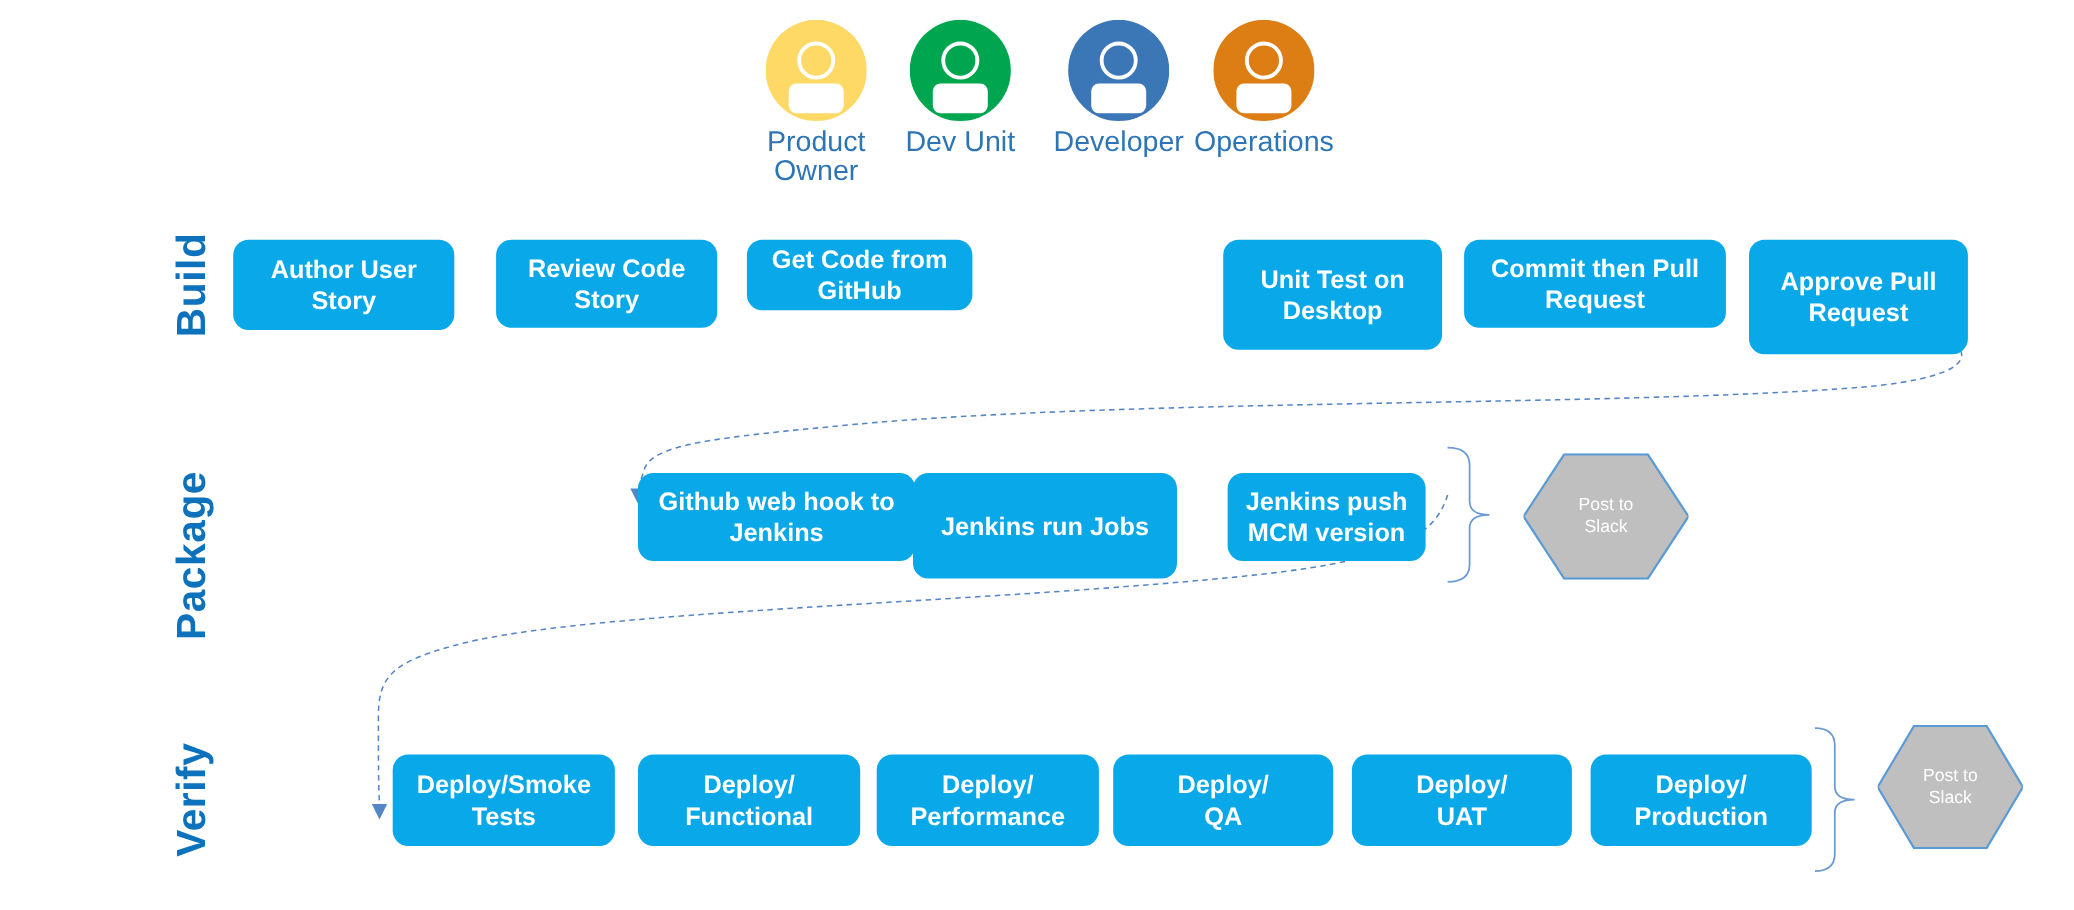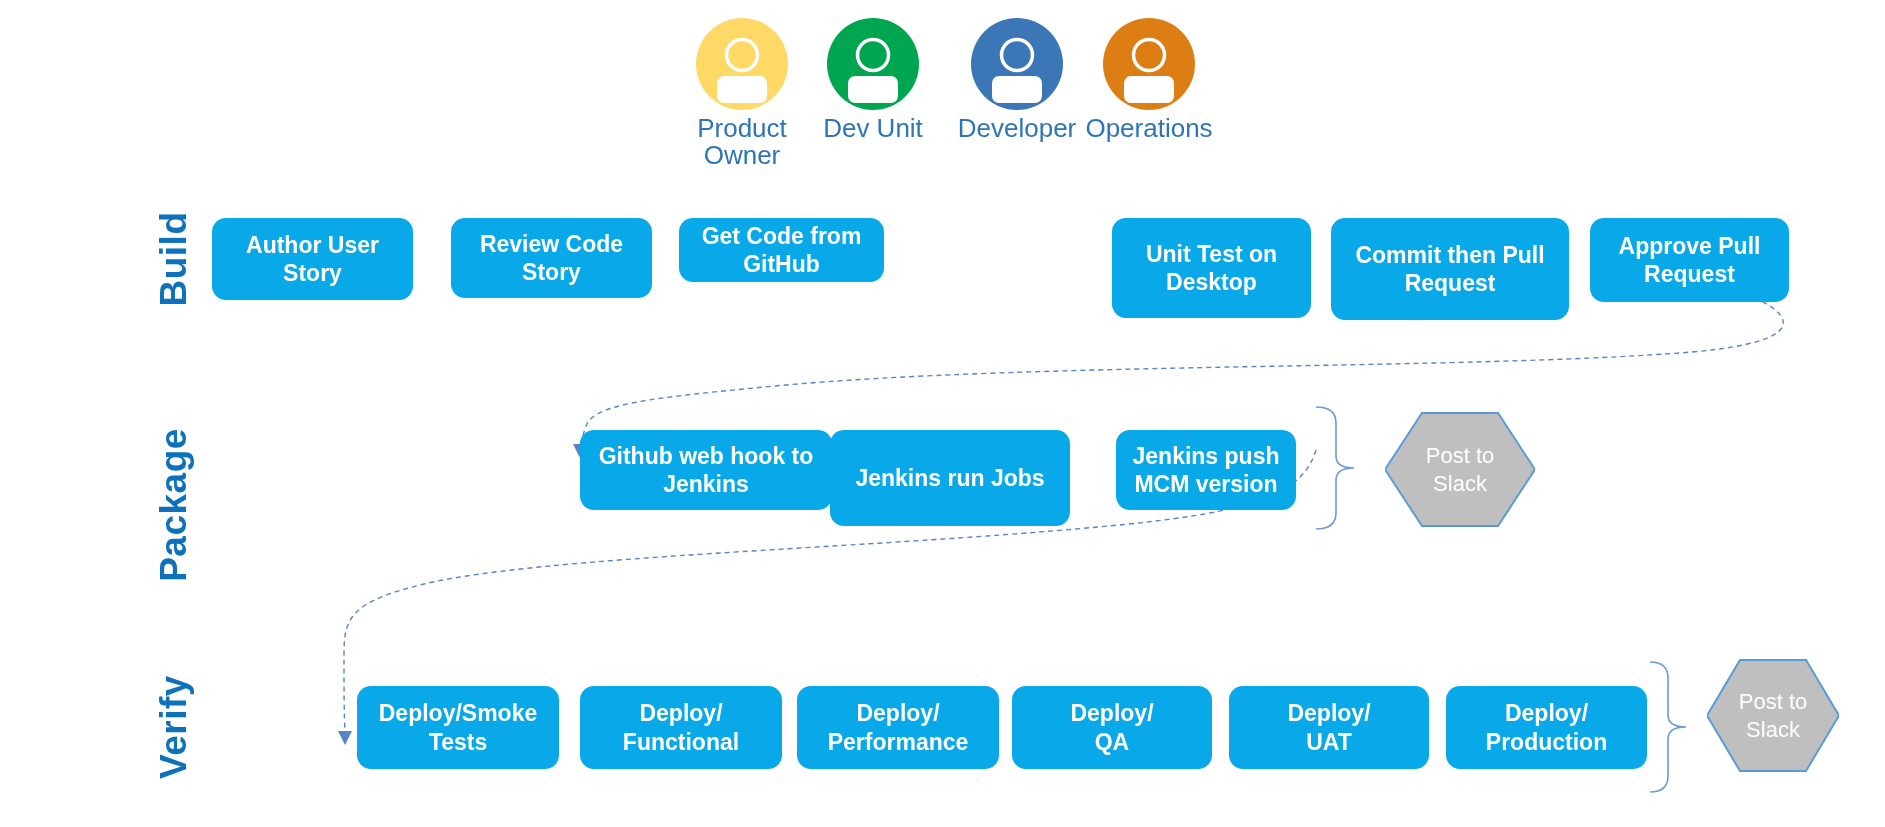--- a/index.html
+++ b/index.html
@@ -17,21 +17,21 @@
 
   
   .step{position:absolute;background:#09A8E8;border-radius:14px;color:#ffffff;
     display:flex;align-items:center;justify-content:center;text-align:center;
     font-size:23px;font-weight:600;line-height:1.22;white-space:pre-line;padding:2px 6px;box-sizing:border-box;}
 
   
   .hexagon{position:absolute;}
   .hexagon svg{position:absolute;left:0;top:0;width:100%;height:100%;}
   .hex-label{position:absolute;left:0;top:0;width:100%;height:100%;display:flex;align-items:center;justify-content:center;
-    text-align:center;color:#ffffff;font-size:22px;line-height:1.25;white-space:pre-line;}
+    text-align:center;color:#ffffff;font-size:16px;line-height:1.25;white-space:pre-line;}
 
   .overlay{position:absolute;left:0;top:0;width:1885px;height:827px;pointer-events:none;}
 </style>
 </head>
 <body>
 
 <div class="canvas">
 
   <svg class="overlay" viewBox="0 0 1885 827">
 
@@ -87,23 +87,23 @@
   <div class="lane-label" style="left:64px;top:704px">Verify</div>
 
   <div class="step" style="left:212px;top:218px;width:201px;height:82px">Author User
 Story</div>
   <div class="step" style="left:451px;top:218px;width:201px;height:80px">Review Code
 Story</div>
   <div class="step" style="left:679px;top:218px;width:205px;height:64px">Get Code from
 GitHub</div>
   <div class="step" style="left:1112px;top:218px;width:199px;height:100px">Unit Test on
 Desktop</div>
-  <div class="step" style="left:1331px;top:218px;width:238px;height:102px">Commit then Pull
+  <div class="step" style="left:1331px;top:218px;width:238px;height:80px">Commit then Pull
 Request</div>
-  <div class="step" style="left:1590px;top:218px;width:199px;height:84px">Approve Pull
+  <div class="step" style="left:1590px;top:218px;width:199px;height:104px">Approve Pull
 Request</div>
 
   <div class="step" style="left:580px;top:430px;width:252px;height:80px">Github web hook to
 Jenkins</div>
   <div class="step" style="left:830px;top:430px;width:240px;height:96px">Jenkins run Jobs</div>
   <div class="step" style="left:357px;top:686px;width:202px;height:83px">Deploy/Smoke
 Tests</div>
 
   <div class="step" style="left:1116px;top:430px;width:180px;height:80px">Jenkins push
 MCM version</div>

